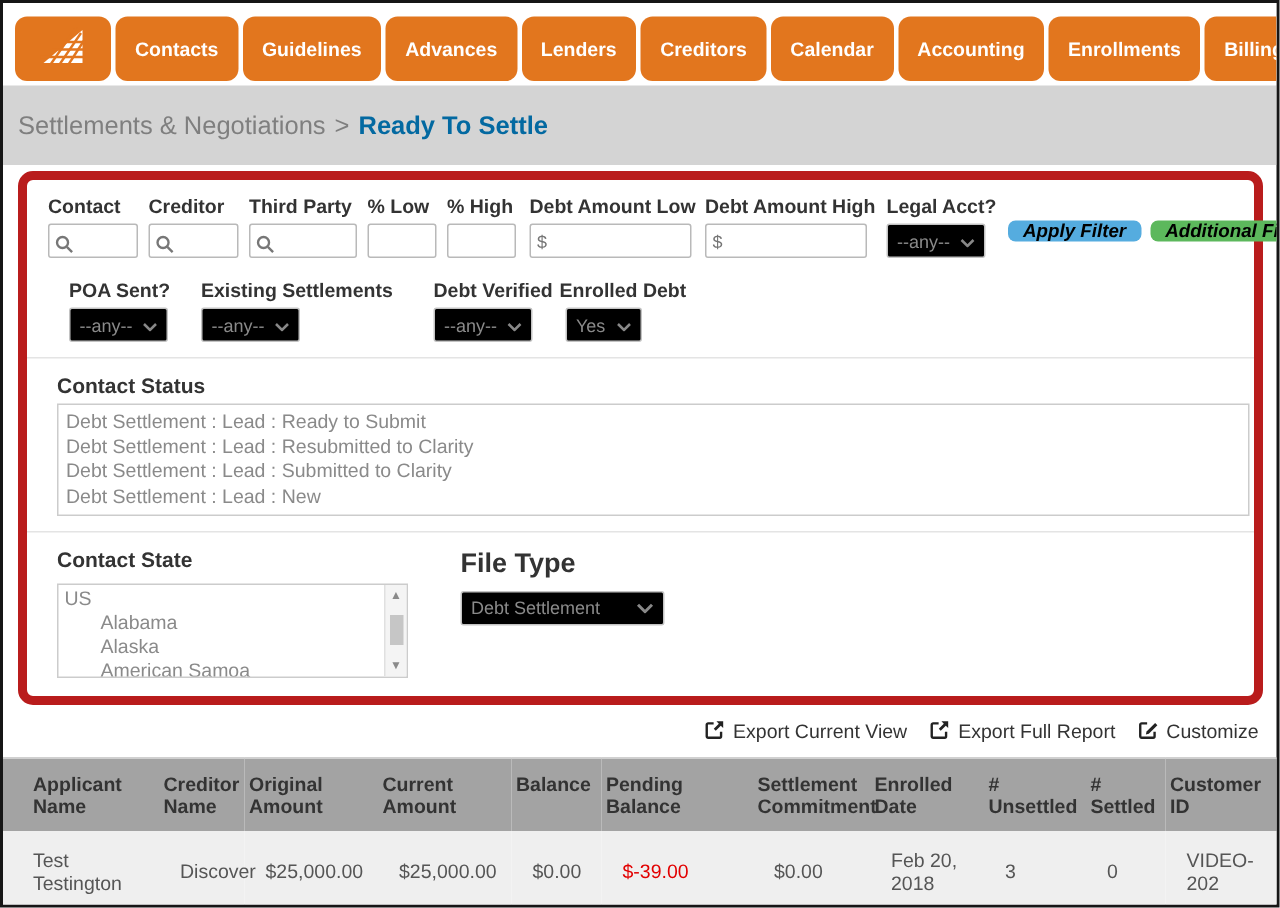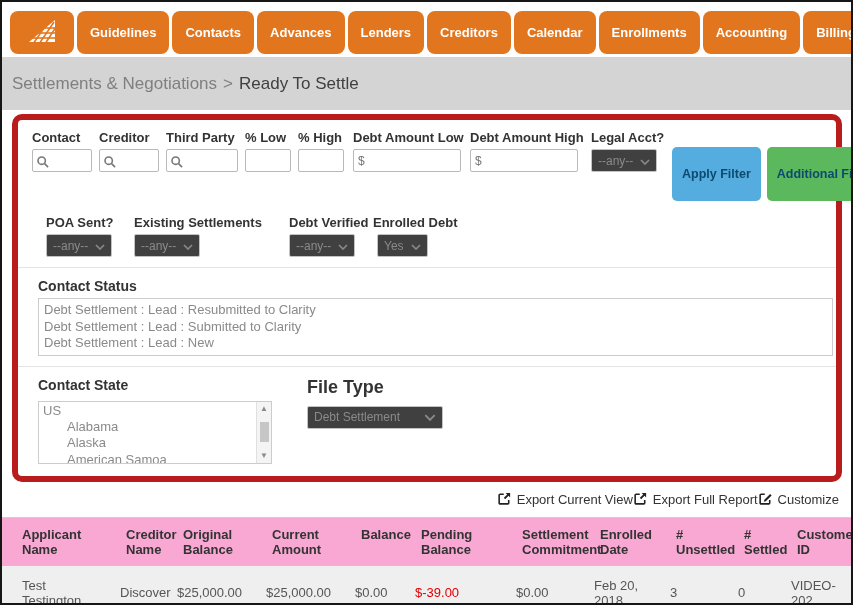--- a/index.html
+++ b/index.html
@@ -45,21 +45,21 @@
   
   .band {
     background: #d4d4d4;
     height: 53px;
     display: flex;
     align-items: center;
     padding: 0 10px;
     font-size: 17px;
   }
   .crumb-parent { color: #7f7f7f; }
-  .crumb-current { color: #404040; margin-left: 6px; }
+  .crumb-current { color: #0369a1; margin-left: 6px; font-weight: bold; }
   
   .panel {
     margin: 4px 9px 0 10px;
     border: 6px solid #b91c1c;
     border-radius: 10px;
     background: #fff;
     padding: 10px 14px 12px 14px;
   }
   .frow1 { display: flex; gap: 5px; align-items: flex-start; }
   .ffield { flex: 0 0 auto; }
@@ -87,38 +87,39 @@
   .search-wrap .tin { padding-left: 21px; }
   .w60 { width: 60px; } .w72 { width: 72px; } .w46 { width: 46px; }
   .w108 { width: 108px; }
   .selbox {
     display: inline-flex;
     align-items: center;
     gap: 7px;
     height: 23px;
     border: 1px solid #c3c3c3;
     border-radius: 2px;
-    background: #404040;
+    background: #000000;
     color: #8a8a8a;
     font-size: 12px;
     padding: 0 6px;
     cursor: pointer;
     white-space: nowrap;
   }
   .btns { margin-left: auto; display: flex; gap: 6px; padding-top: 17px; }
   .btn {
     border: none;
     border-radius: 5px;
-    color: #0c4a6e;
+    color: #000000;
     font-weight: bold;
     font-size: 12.5px;
     font-family: "Liberation Sans", sans-serif;
-    padding: 20px 10px;
+    padding: 0 10px;
     cursor: pointer;
     white-space: nowrap;
+    font-style: italic;
   }
   .btn-blue { background: #55acdf; }
   .btn-green { background: #5cb85c; }
   .frow2 { display: flex; margin: 14px 0 4px 14px; }
   .divider { border: none; border-top: 1px solid #e4e4e4; margin: 10px -14px; }
   .status-list {
     border: 1px solid #ccc;
     color: #8a8a8a;
     font-size: 13px;
     padding: 3px 5px;
@@ -149,40 +150,41 @@
     font-size: 8px; color: #8a8a8a; padding: 2px 0;
   }
   .sthumb { width: 9px; height: 20px; background: #c6c6c6; }
   .ftype { margin-left: 35px; }
   .ftype .selbox { width: 136px; justify-content: space-between; }
   
   .toolbar {
     display: flex;
     justify-content: flex-end;
     align-items: center;
+    gap: 14px;
     padding: 9px 12px 8px 0;
     font-size: 13px;
     color: #333;
   }
   .tool { display: inline-flex; align-items: center; gap: 5px; cursor: pointer; }
   
   table {
     width: 100%;
     border-collapse: collapse;
     table-layout: fixed;
     font-size: 13px;
     border-top: 1px solid #cfcfcf;
   }
   th {
     text-align: left;
     font-weight: bold;
     color: #333;
-    padding: 9px 20px;
+    padding: 9px 3px;
     vertical-align: top;
-    background: #f9a8d4;
+    background: #a3a3a3;
   }
   td { padding: 12px 14px; color: #555; vertical-align: middle; }
   tbody tr:nth-child(odd) { background: #efefef; }
   td.first, th.first { padding-left: 20px; }
   td.red { color: #e20000; }
   .chev { flex: 0 0 auto; }
 </style>
 </head>
 <body>
 
@@ -195,28 +197,28 @@
           <line x1="6" y1="26" x2="24" y2="0"></line>
             <line x1="12" y1="26" x2="27" y2="4"></line>
           <line x1="18" y1="26" x2="29" y2="9"></line>
             <line x1="0" y1="20" x2="30" y2="20"></line>
           <line x1="8" y1="15" x2="30" y2="15"></line>
             <line x1="14" y1="10" x2="30" y2="10"></line>
         </g>
       </svg>
     </span>
   </div>
+  <div class="tab">Contacts</div>
   <div class="tab">Guidelines</div>
-  <div class="tab">Contacts</div>
   <div class="tab">Advances</div>
   <div class="tab">Lenders</div>
   <div class="tab">Creditors</div>
   <div class="tab">Calendar</div>
+  <div class="tab">Accounting</div>
   <div class="tab">Enrollments</div>
-  <div class="tab">Accounting</div>
   <div class="tab">Billing</div>
 
 </div>
 
 <div class="band">
   <span class="crumb-parent">Settlements &amp; Negotiations</span>
   <span class="crumb-parent" style="margin-left:6px;">&gt;</span>
   <span class="crumb-current">Ready To Settle</span>
 </div>
 
@@ -327,20 +329,21 @@
             </svg></span>
       </span>
     </div>
   </div>
 
   <hr class="divider">
 
   <div>
     <span class="flabel" style="font-size:14px;margin-left:6px;">Contact Status</span>
     <ul class="status-list">
+      <li>Debt Settlement : Lead : Ready to Submit</li>
       <li>Debt Settlement : Lead : Resubmitted to Clarity</li>
       <li>Debt Settlement : Lead : Submitted to Clarity</li>
       <li>Debt Settlement : Lead : New</li>
     </ul>
   </div>
 
   <hr class="divider">
 
   <div class="state-row">
     <div>
@@ -410,21 +413,21 @@
       <col style="width:78px">
       <col style="width:76px">
     <col style="width:68px">
       <col style="width:53px">
       <col style="width:76px">
   </colgroup>
   <thead>
     <tr>
       <th class="first">Applicant Name</th>
       <th>Creditor Name</th>
-      <th>Original Balance</th>
+      <th>Original Amount</th>
       <th>Current Amount</th>
       <th>Balance</th>
       <th>Pending Balance</th>
       <th>Settlement Commitment</th>
       <th>Enrolled Date</th>
       <th># Unsettled</th>
       <th># Settled</th>
       <th>Customer ID</th>
 
     </tr>

